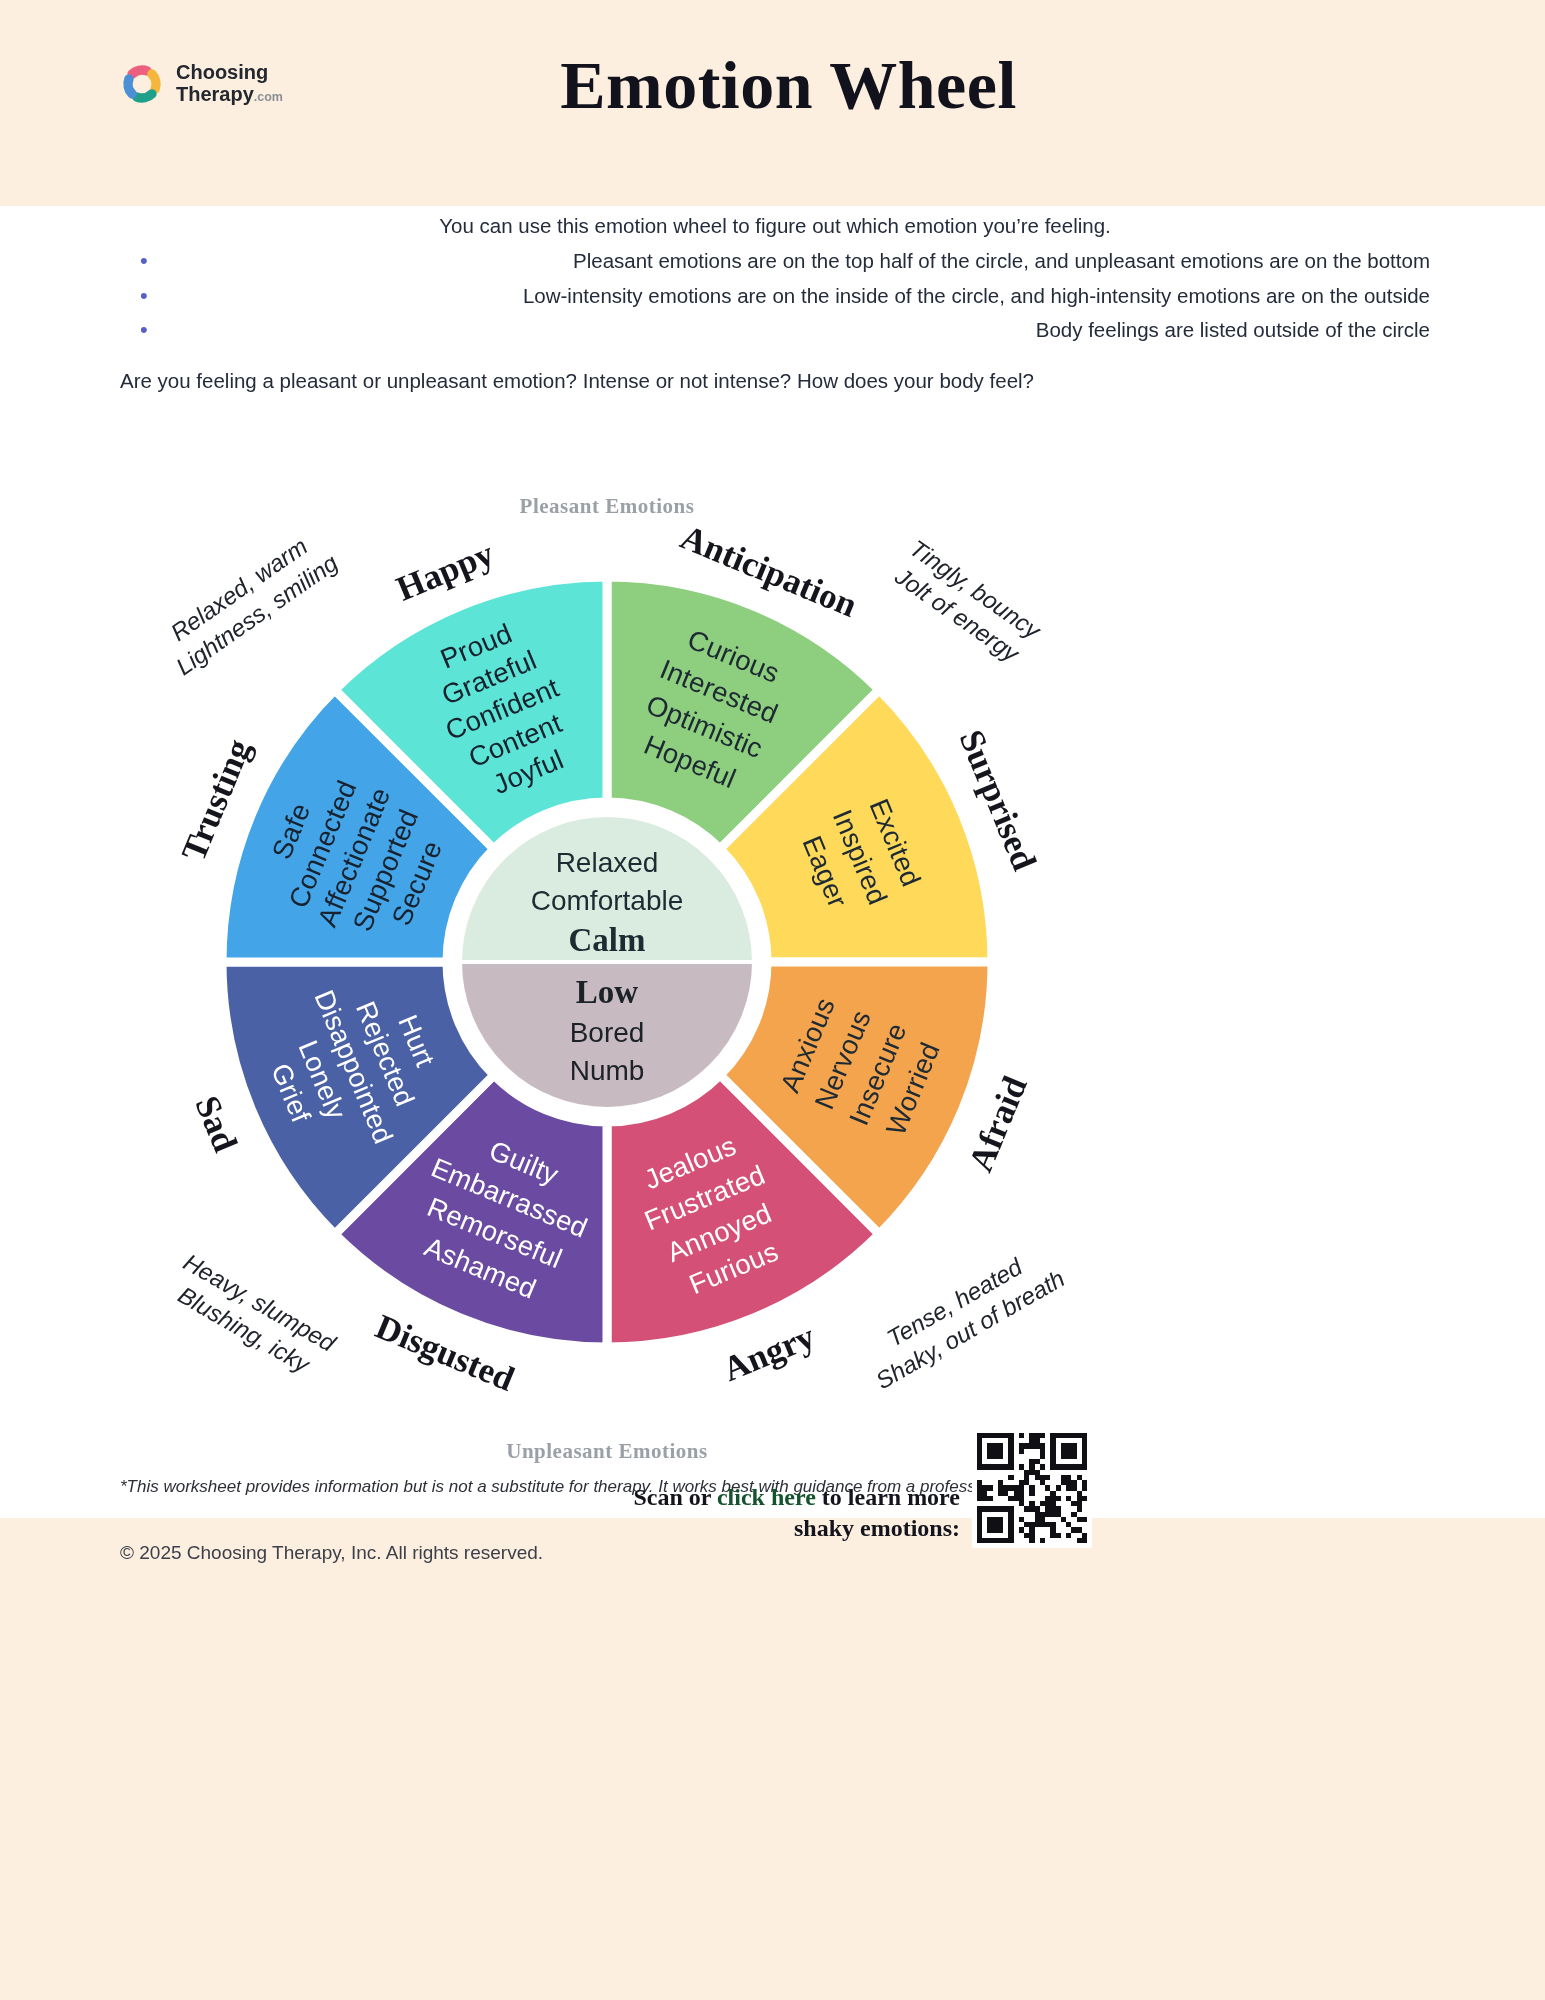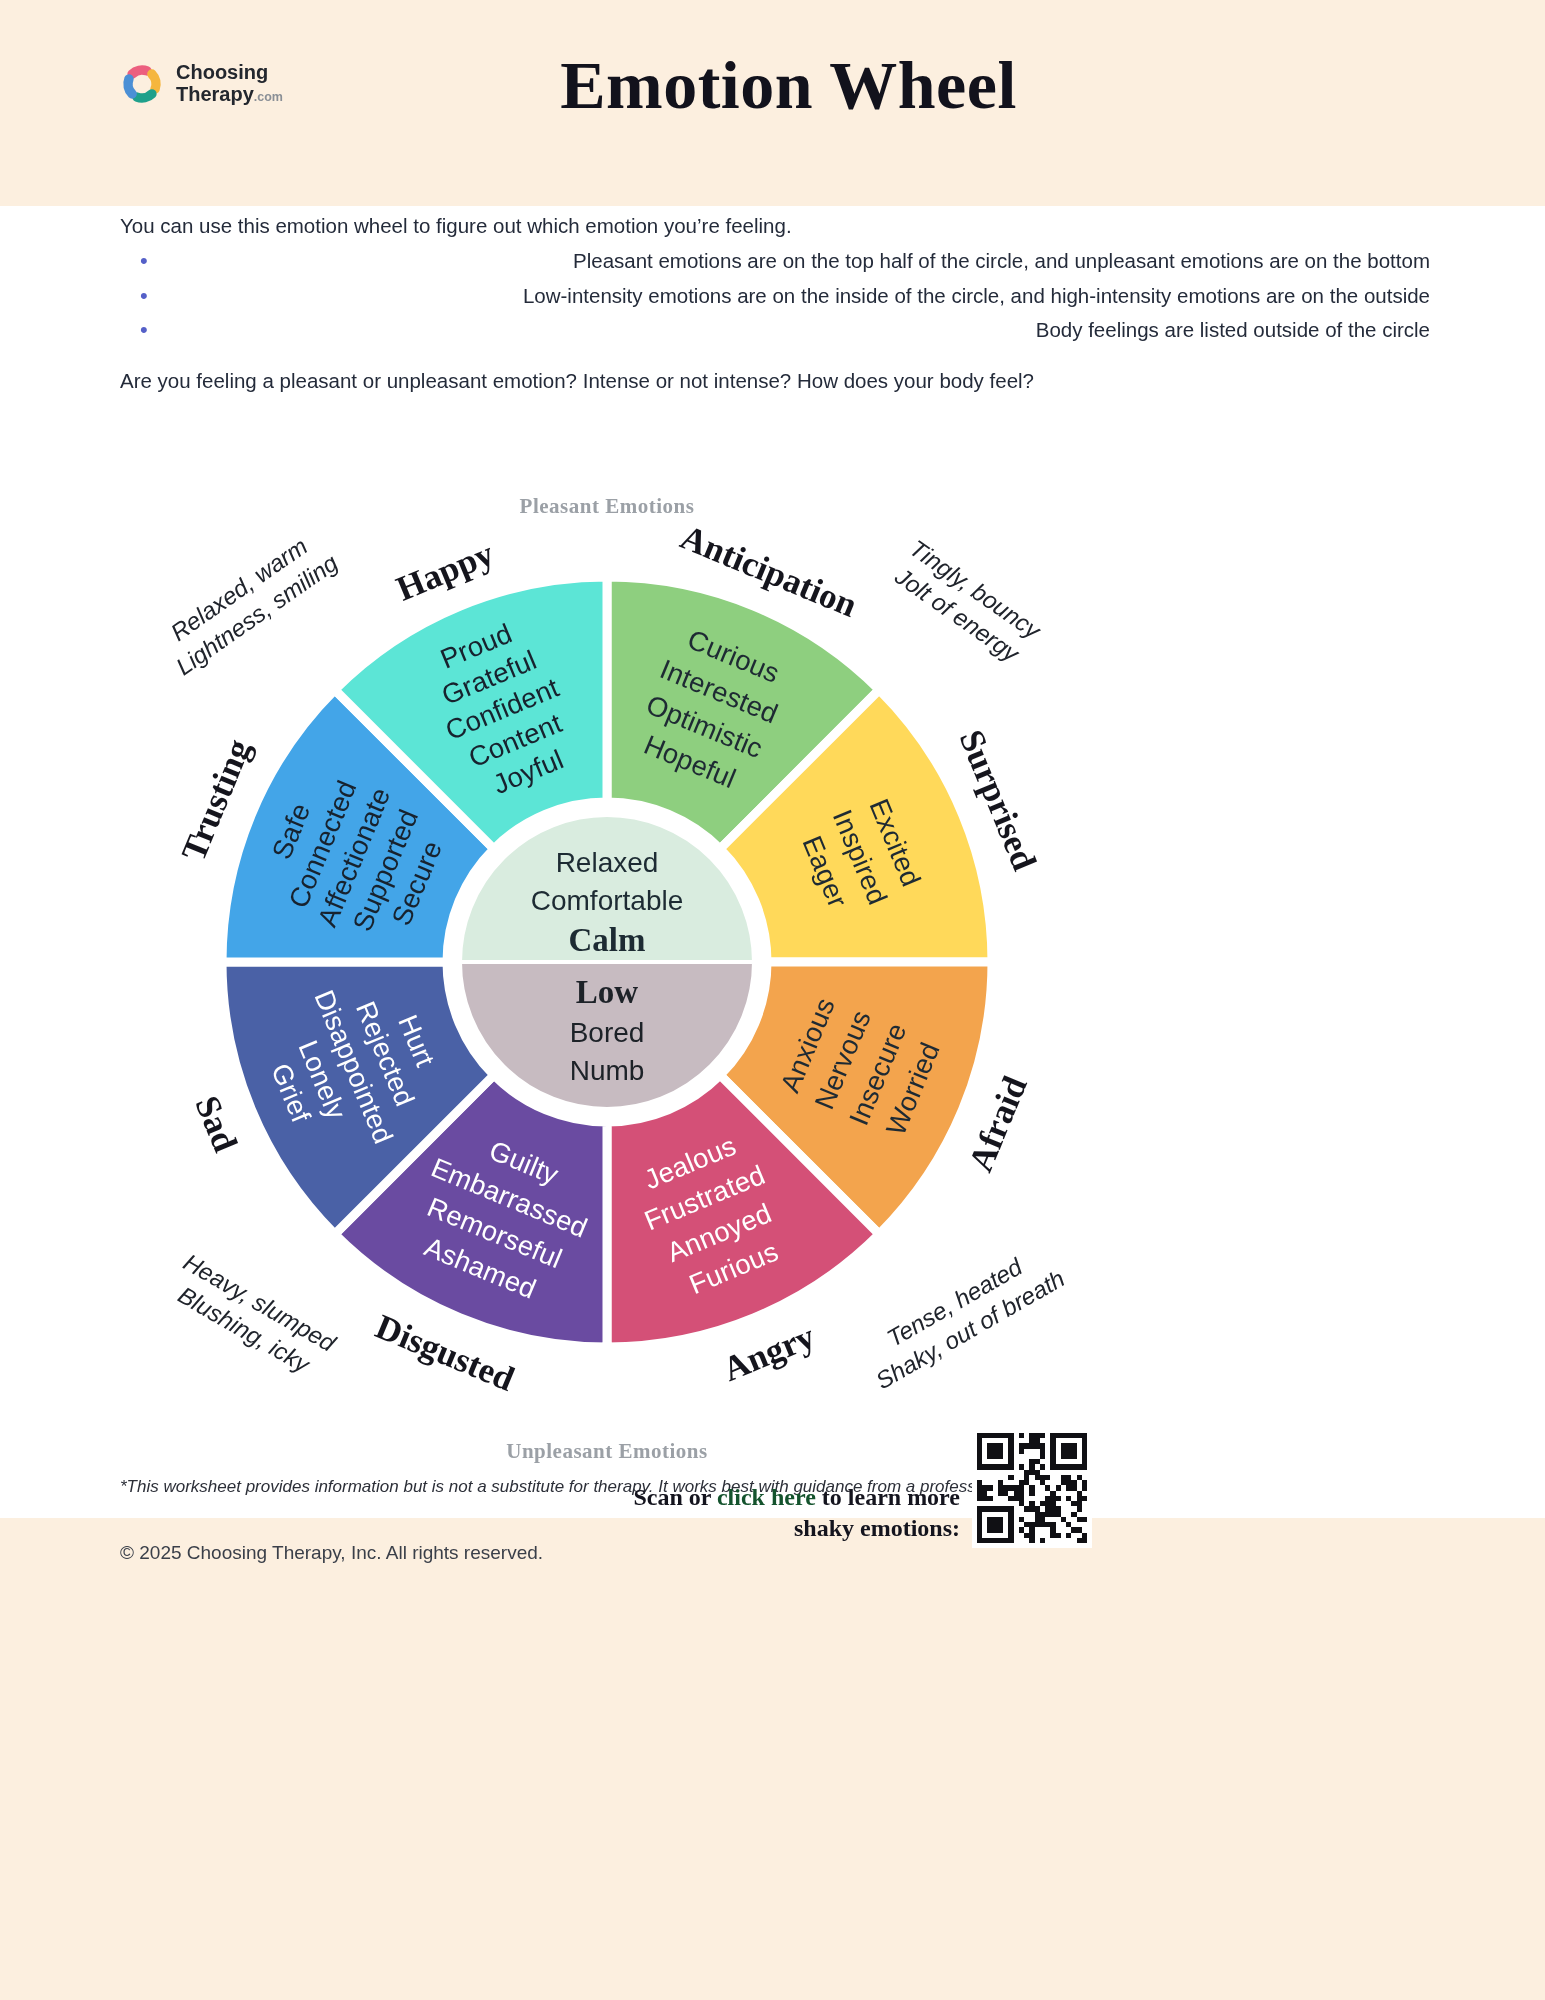--- a/index.html
+++ b/index.html
@@ -20,21 +20,21 @@
   .logo-suffix { font-size:12.5px; color:#8a8f96; font-weight:bold; }
   .page-title {
     position:absolute; top:46px; left:16px; width:100%;
     text-align:center; font-family:"Liberation Serif", serif;
     font-weight:700; font-size:68px; color:#12121c; letter-spacing:.5px;
   }
 
   
   .intro { position:absolute; top:194px; left:120px; width:1310px; font-size:20.5px; line-height:1.68; }
   .intro .lead b { color:#4d5ac2; }
-  .intro .para2 { margin-top:15px; }
+  .intro .para2 { margin-top:15px;text-align:center; }
   .intro ul { list-style:none; margin:1px 0 0 18px;text-align:right; }
   .intro li { position:relative; padding-left:22px; }
   .intro li::before { content:"•"; position:absolute; left:2px; top:-1px; color:#5560c8; font-size:22px; }
   .intro .question { margin-top:16px; }
 
   
   .wheel-wrap { position:absolute; top:382px; left:27px; width:1160px; height:1160px; pointer-events:none; }
   .wheel-wrap svg { overflow:visible; display:block; }
   .wheel-heading {
     position:absolute; width:100%; text-align:center;

